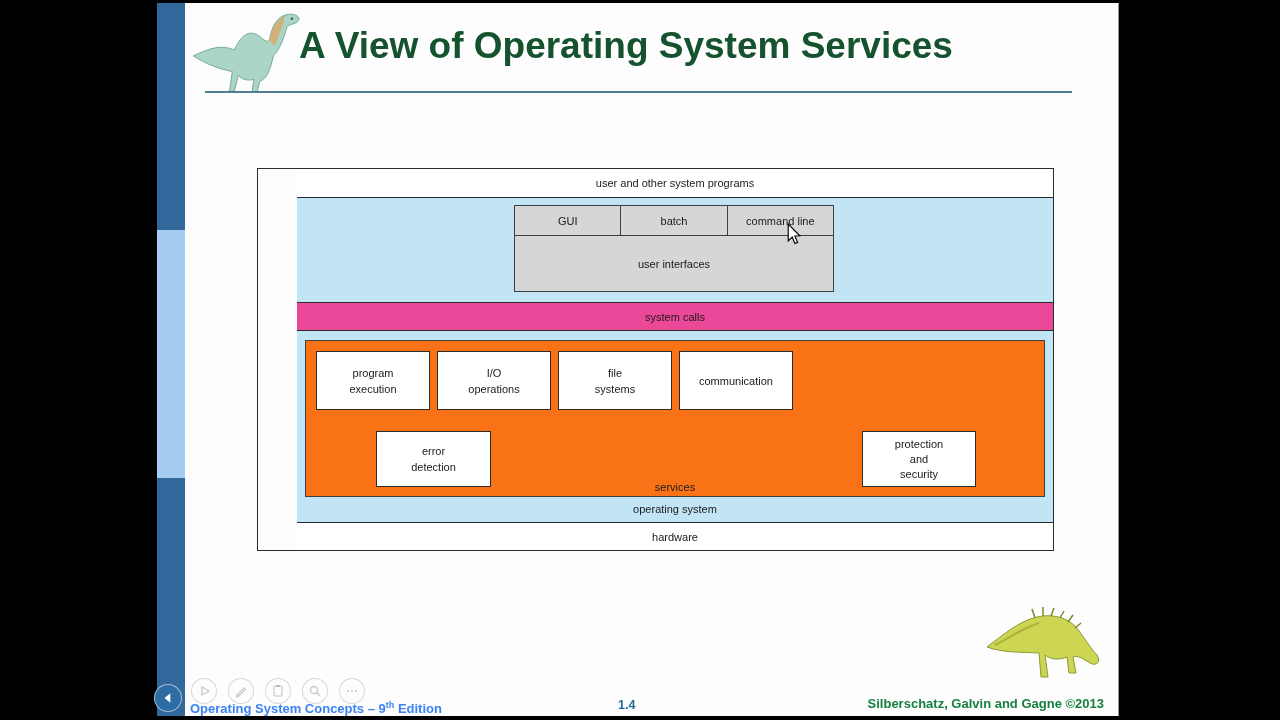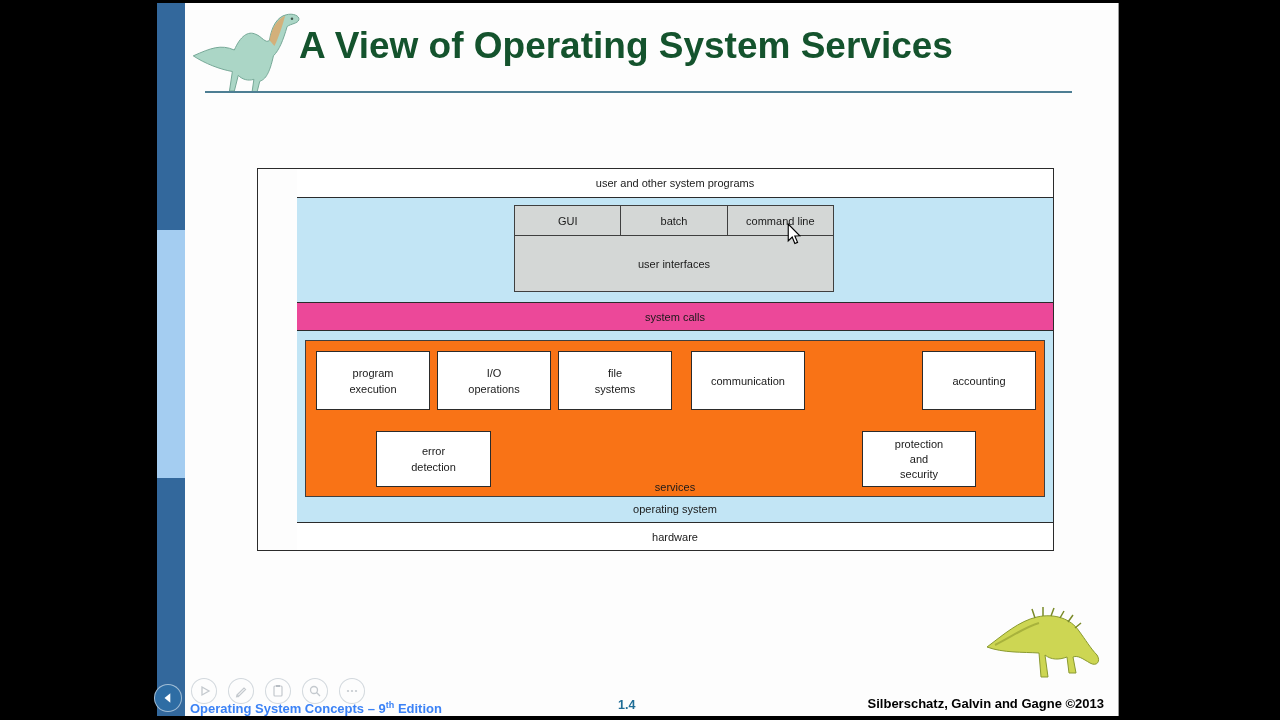--- a/index.html
+++ b/index.html
@@ -31,32 +31,32 @@
   .ui-cell + .ui-cell{border-left:1px solid #3f3f3f;}
   .ui-label{height:55px;display:flex;align-items:center;justify-content:center;}
   .d-syscalls{height:27px;background:#ec4899;border-top:1px solid #2b2b2b;border-bottom:1px solid #2b2b2b;}
   .d-band2{position:relative;height:191px;background:#c2e5f5;}
   .svc-box{position:absolute;left:8px;top:9px;width:738px;height:155px;background:#f97316;
            border:1px solid #3f3f3f;}
   .svc{position:absolute;background:#fff;border:1px solid #2b2b2b;display:flex;align-items:center;
        justify-content:center;text-align:center;white-space:pre-line;line-height:16px;}
   .svc.r1{top:10px;width:112px;height:57px;}
   .svc.b1{left:10px;} .svc.b2{left:131px;} .svc.b3{left:252px;}
-  .svc.b4{left:385px;} .svc.b5{left:495px;} .svc.b6{left:616px;}
+  .svc.b4{left:373px;} .svc.b5{left:495px;} .svc.b6{left:616px;}
   .svc.err{left:70px;top:90px;width:113px;height:54px;}
   .svc.prot{left:556px;top:90px;width:112px;height:54px;line-height:15px;}
   .svc-label{position:absolute;left:0;right:0;bottom:3px;text-align:center;}
   .os-label{position:absolute;left:0;right:0;top:164px;height:27px;display:flex;
             align-items:center;justify-content:center;}
   .d-hardware{height:27px;background:#ffffff;border-top:1px solid #2b2b2b;}
   
   .footer-book{position:absolute;left:33px;top:697px;font-size:13px;font-weight:bold;color:#3b82f6;}
   .footer-book sup{font-size:9px;}
   .footer-page{position:absolute;left:461px;top:695px;font-size:12.5px;font-weight:bold;color:#1f6d96;}
-  .footer-authors{position:absolute;right:14px;top:693px;font-size:13px;font-weight:bold;color:#000000;}
+  .footer-authors{position:absolute;right:14px;top:693px;font-size:13px;font-weight:bold;color:#15803d;}
   
   .back-btn{position:absolute;left:154px;top:684px;width:26px;height:26px;border-radius:50%;
             background:#2e6da4;border:1px solid rgba(255,255,255,0.55);display:flex;
             align-items:center;justify-content:center;}
   .ghost-btn{position:absolute;top:678px;width:24px;height:24px;border-radius:50%;
              background:rgba(255,255,255,0.28);border:1px solid rgba(175,185,195,0.55);}
   .g1{left:191px;} .g2{left:228px;} .g3{left:265px;} .g4{left:302px;} .g5{left:339px;}
   .ghost-btn svg{display:block;}
   
   .cursor{position:absolute;left:786px;top:223px;}
@@ -105,21 +105,20 @@
 
       <div class="d-band2">
         <div class="svc-box">
           <div class="svc r1 b1">program
 execution</div>
           <div class="svc r1 b2">I/O
 operations</div>
           <div class="svc r1 b3">file
 systems</div>
           <div class="svc r1 b4">communication</div>
-          <div class="svc r1 b6">accounting</div>
           <div class="svc err">error
 detection</div>
           <div class="svc prot">protection
 and
 security</div>
           <div class="svc-label">services</div>
         </div>
         <div class="os-label">operating system</div>
       </div>
 

